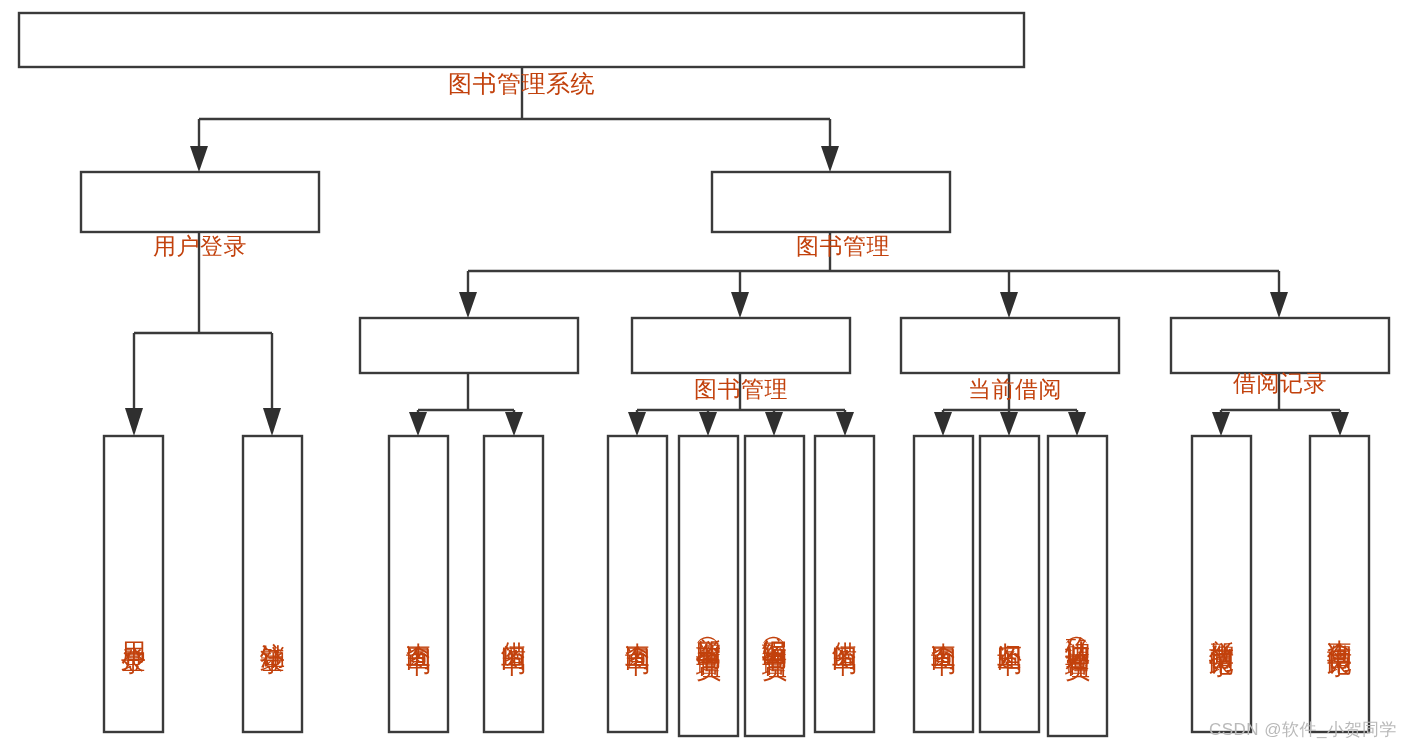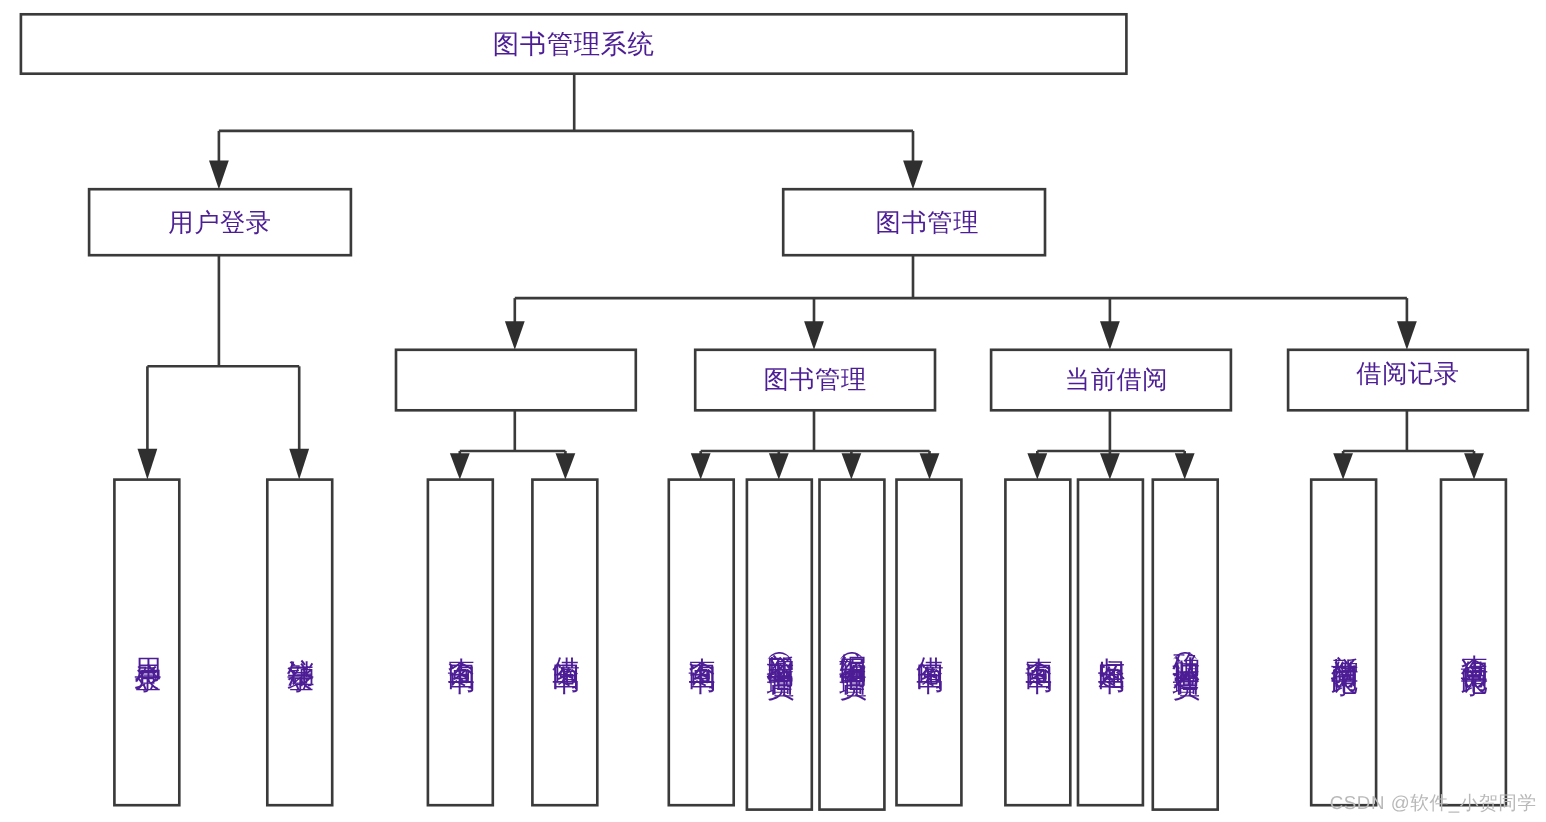--- a/index.html
+++ b/index.html
@@ -40,28 +40,29 @@
     stroke-width: 2.4;
     fill: none;
     stroke-linecap: butt;
   }
   .arrow-head {
     fill: #2f2f2f;
     stroke: none;
   }
   .node-label {
     position: absolute;
-    color: #4c1d95;
+    color: #c2410c;
     font-family: "Liberation Sans", "DejaVu Sans", sans-serif;
     display: flex;
     align-items: center;
     justify-content: center;
     text-align: left;
     pointer-events: none;
     white-space: nowrap;
+    margin-top: 44px;
   }
   .label-horizontal {
     font-size: 23px;
     letter-spacing: 0.5px;
   }
   .label-root {
     font-size: 24px;
     letter-spacing: 0.5px;
   }
   .label-vertical {

